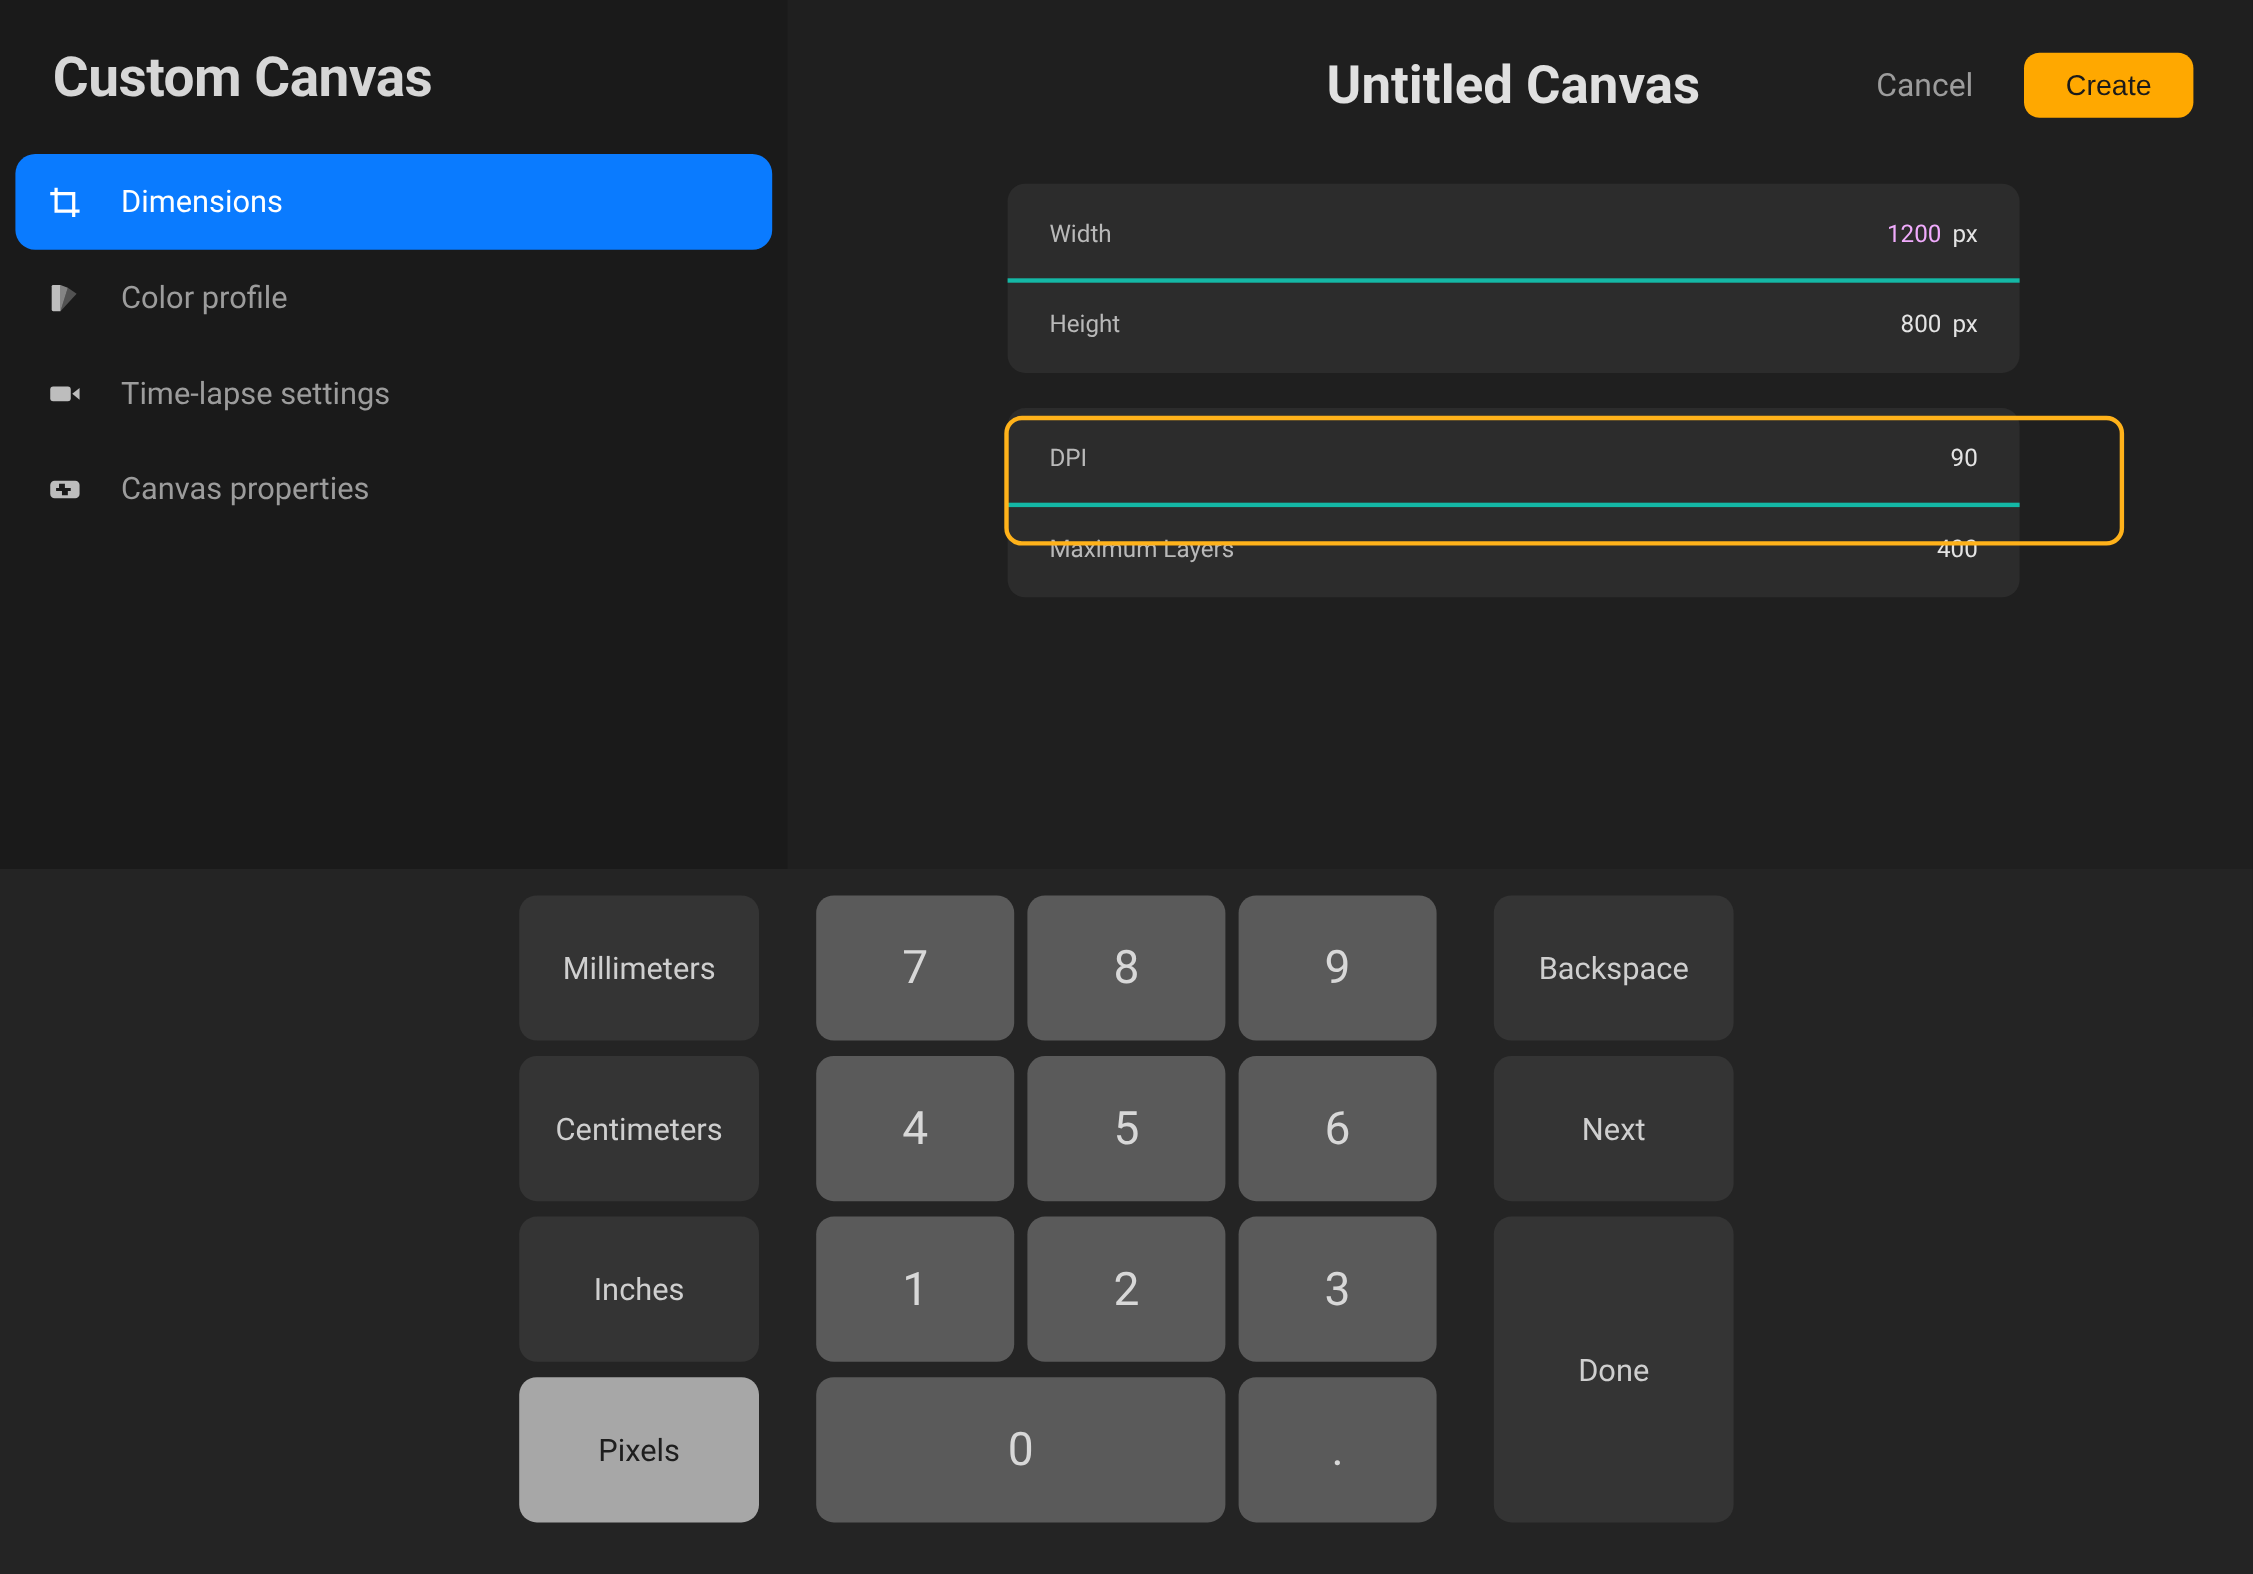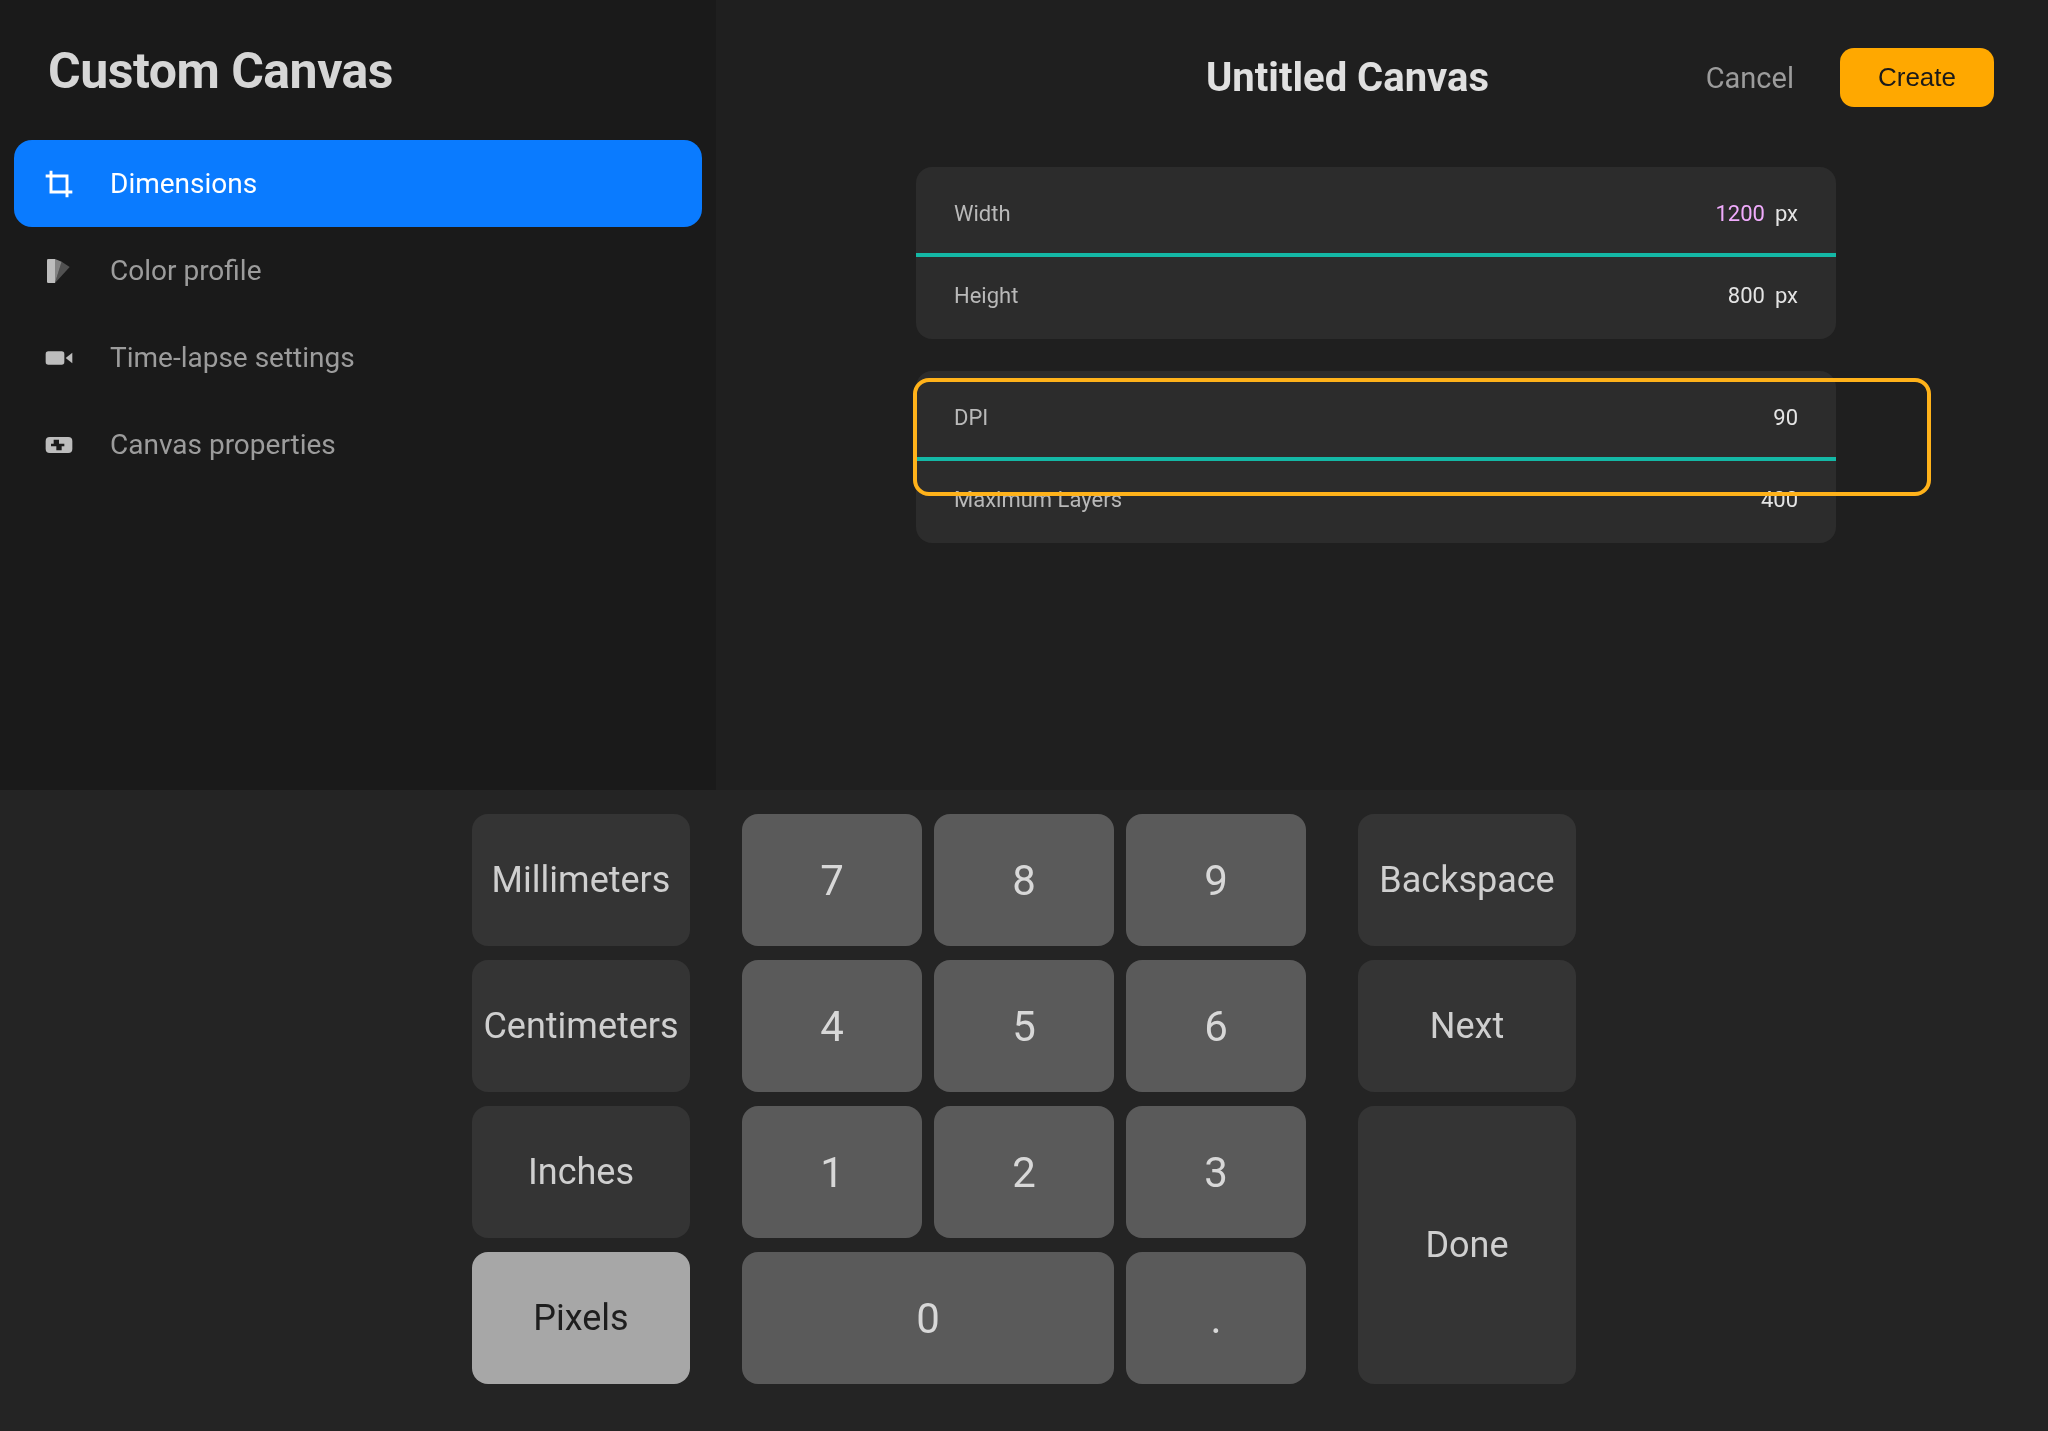--- a/index.html
+++ b/index.html
@@ -67,21 +67,21 @@
   }
   .main-header {
     display: flex;
     align-items: center;
     justify-content: flex-end;
     gap: 46px;
     margin-bottom: 60px;
     padding-right: 6px;
   }
   .main-title {
-    font-size: 40px;
+    font-size: 48px;
     font-weight: 700;
     color: #e0e0e0;
     margin-right: auto;
     margin-left: 442px;
   }
   .cancel-link {
     font-size: 29px;
     color: #9c9c9c;
     cursor: pointer;
   }
@@ -149,21 +149,21 @@
     column-gap: 12px;
     row-gap: 14px;
   }
   .col-gap-left  { margin-right: 40px; }
   .col-gap-right { margin-left: 40px; }
   .key {
     display: flex;
     align-items: center;
     justify-content: center;
     border-radius: 16px;
-    font-size: 36px;
+    font-size: 28px;
     color: #cfcfcf;
     cursor: pointer;
     user-select: none;
   }
   .key.unit   { background: #343434; }
   .key.unit.sel { background: #a7a7a7; color:#1e1e1e; }
   .key.num    { background: #5a5a5a; font-size: 42px; color:#d8d8d8; }
   .key.ctrl   { background: #343434; }
   .done-key { grid-row: span 2; }
   .zero-key { grid-column: 2 / span 2; }

